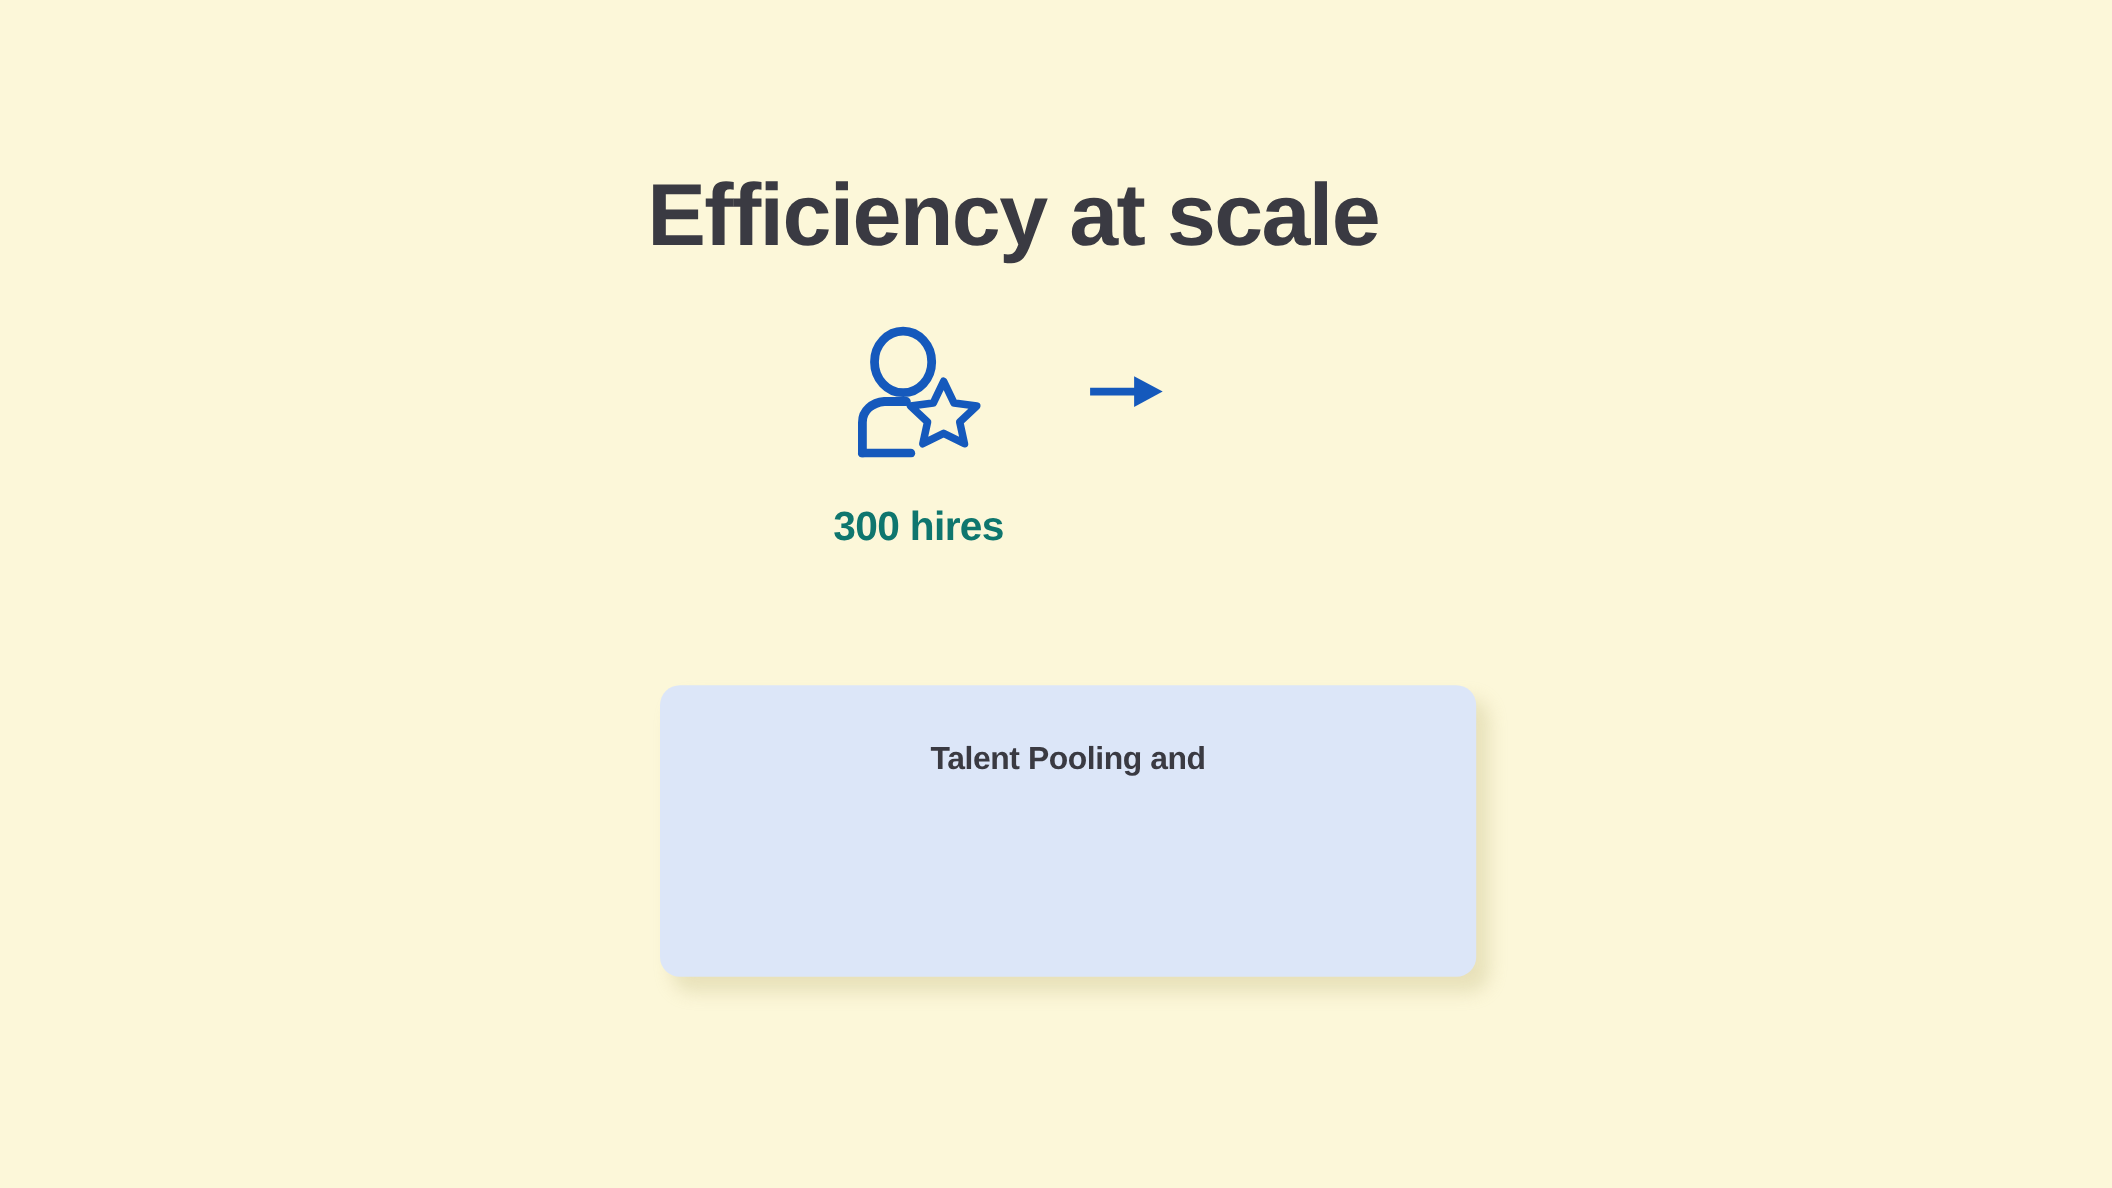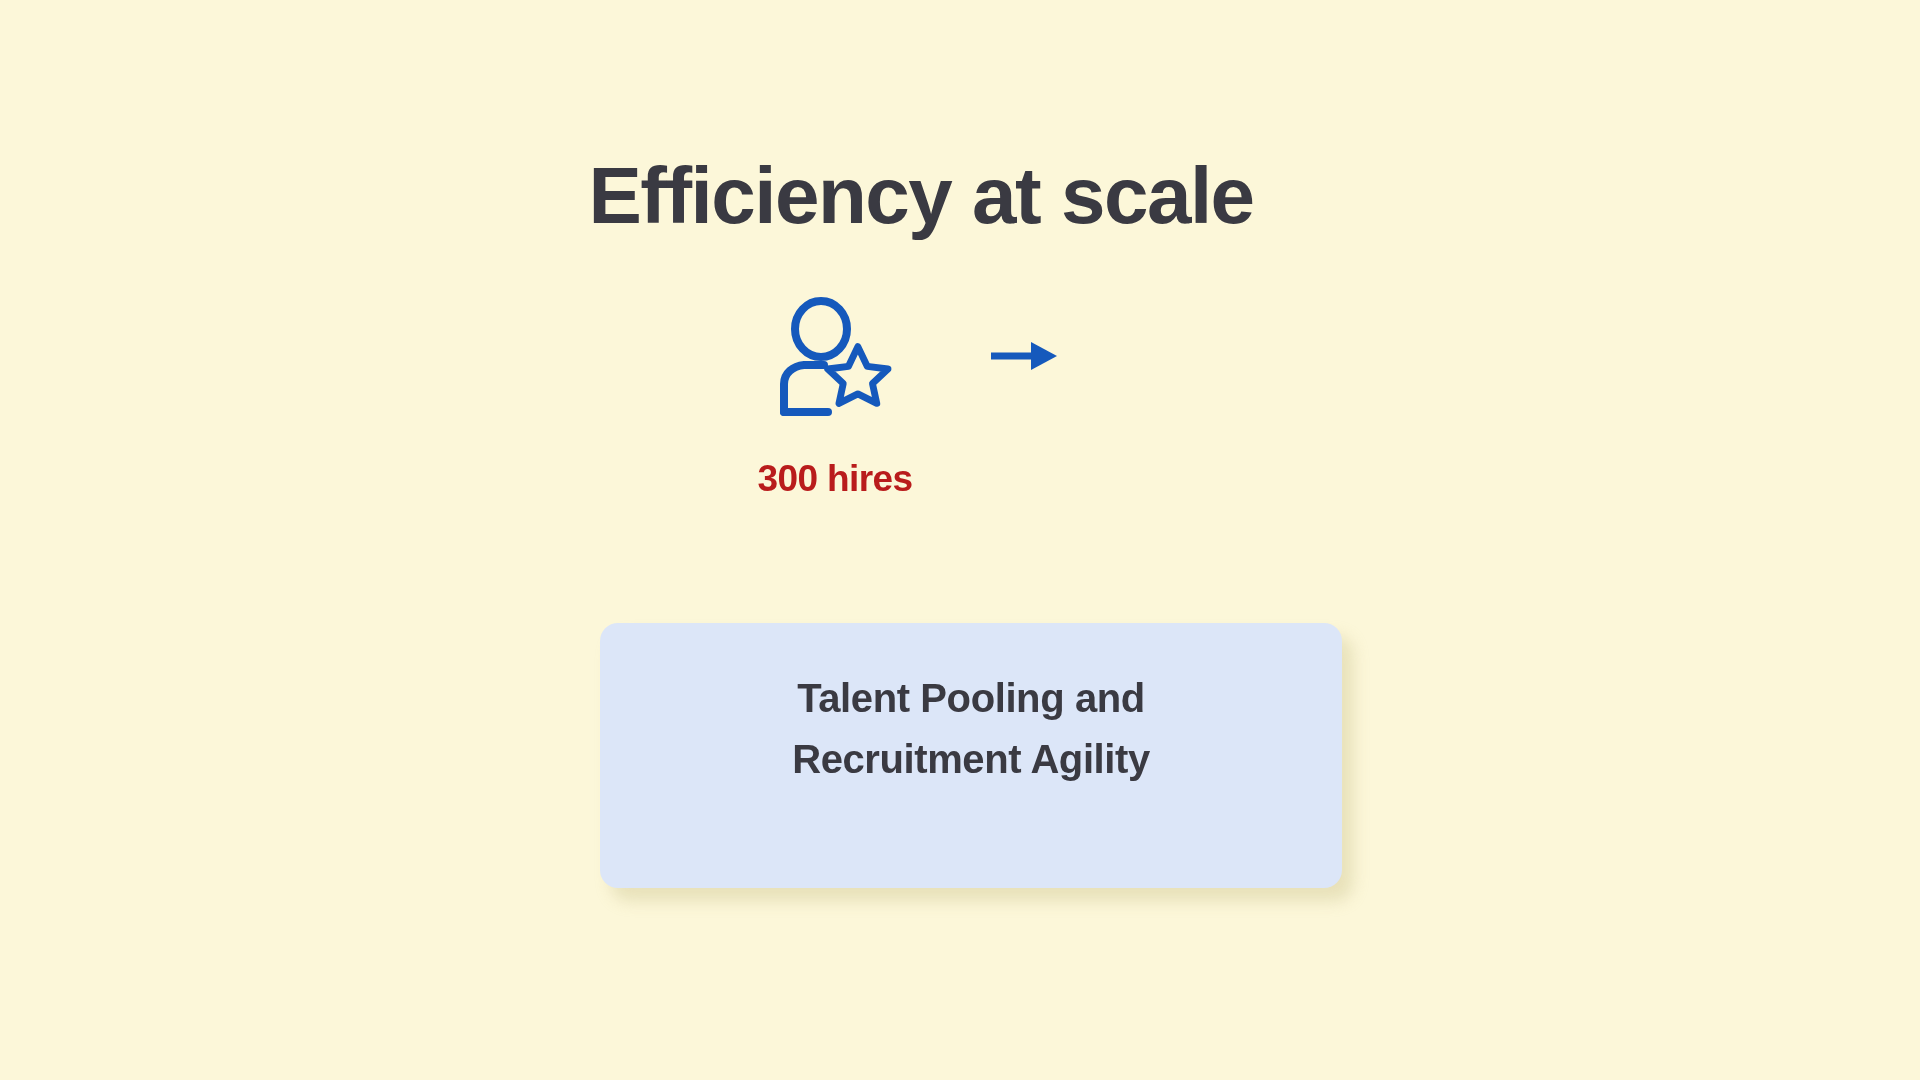--- a/index.html
+++ b/index.html
@@ -55,21 +55,21 @@
   .metric-icon {
     height: 120px;
     display: flex;
     align-items: center;
     justify-content: center;
   }
   .metric-label {
     margin-top: 42px;
     font-size: 37px;
     font-weight: 700;
-    color: #b91c1c;
+    color: #0f766e;
     letter-spacing: -0.6px;
     white-space: nowrap;
   }
   .arrow-wrap {
     width: 130px;
     height: 120px;
     display: flex;
     align-items: center;
     justify-content: center;
   }
@@ -84,21 +84,21 @@
     background: #DCE6F8;
     border-radius: 18px;
     box-shadow: 11px 13px 16px rgba(190, 180, 120, 0.32);
     display: flex;
     justify-content: center;
   }
   .card-text {
     margin-top: 45px;
     width: 620px;
     text-align: center;
-    font-size: 40px;
+    font-size: 29px;
     font-weight: 700;
     line-height: 1.52;
     color: #3A3A42;
     letter-spacing: -0.4px;
   }
 </style>
 </head>
 <body>
 
 <div class="slide">
@@ -125,17 +125,16 @@
         <path d="M42 6 L68 20 L42 34 Z" fill="#1559BC"></path>
       </svg>
     </div>
 
 
   </div>
 
   <div class="card">
     <div class="card-text">
       <div>Talent Pooling and</div>
-      <div>Recruitment Agility</div>
     </div>
   </div>
 
 </div>
 
 </body></html>

